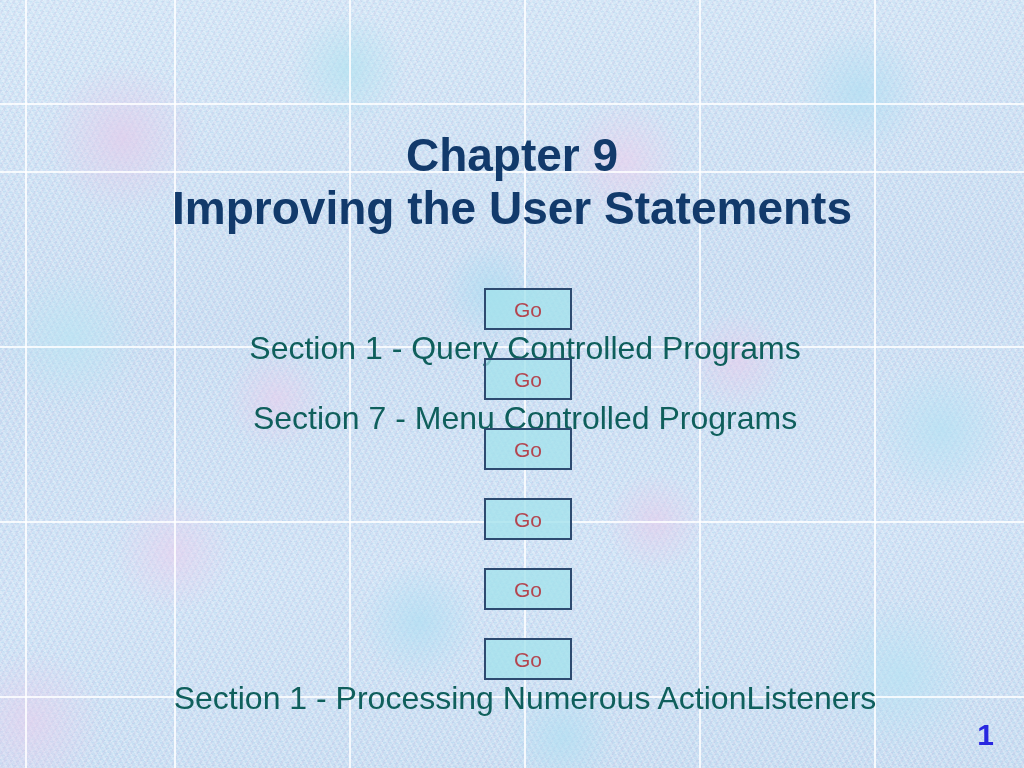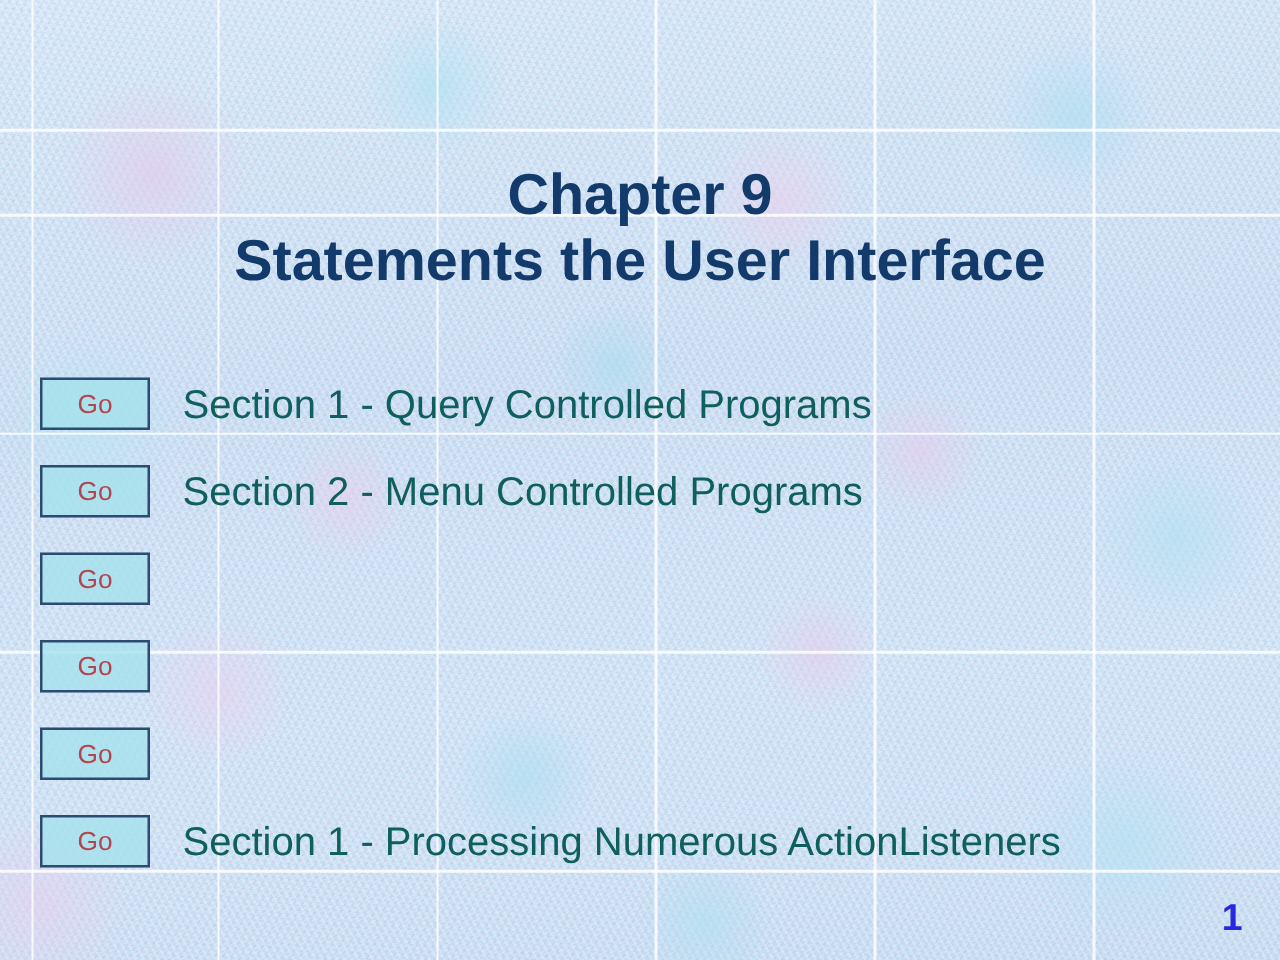--- a/index.html
+++ b/index.html
@@ -86,20 +86,21 @@
     position: absolute;
     top: 288px;
     left: 0;
     width: 1024px;
   }
   .section-row {
     position: relative;
     height: 70px;
     display: flex;
     align-items: center;
+    flex-direction: column;
   }
   .go-button {
     position: relative;
     width: 88px;
     height: 42px;
     margin-left: 32px;
     flex: 0 0 auto;
     box-sizing: border-box;
     border: 2px solid #2d4a70;
     background: rgba(163, 226, 236, 0.78);
@@ -136,37 +137,37 @@
 </head>
 <body>
 
 <div id="slide">
 
   <div id="texture"></div>
   <div id="grid"></div>
 
   <div id="title-block">
     <span class="title-line l1">Chapter 9</span>
-    <span class="title-line l2">Statements the User Interface</span>
+    <span class="title-line l2">Improving the User Statements</span>
   </div>
 
   <div id="sections">
 
     <div class="section-row">
       <div class="go-button">
         <span class="go-label">Go</span>
       </div>
       <div class="section-label">Section 1 - Query Controlled Programs</div>
     </div>
 
     <div class="section-row">
       <div class="go-button">
         <span class="go-label">Go</span>
       </div>
-      <div class="section-label">Section 2 - Menu Controlled Programs</div>
+      <div class="section-label">Section 7 - Menu Controlled Programs</div>
     </div>
 
     <div class="section-row">
       <div class="go-button">
         <span class="go-label">Go</span>
       </div>
     </div>
 
     <div class="section-row">
       <div class="go-button">

